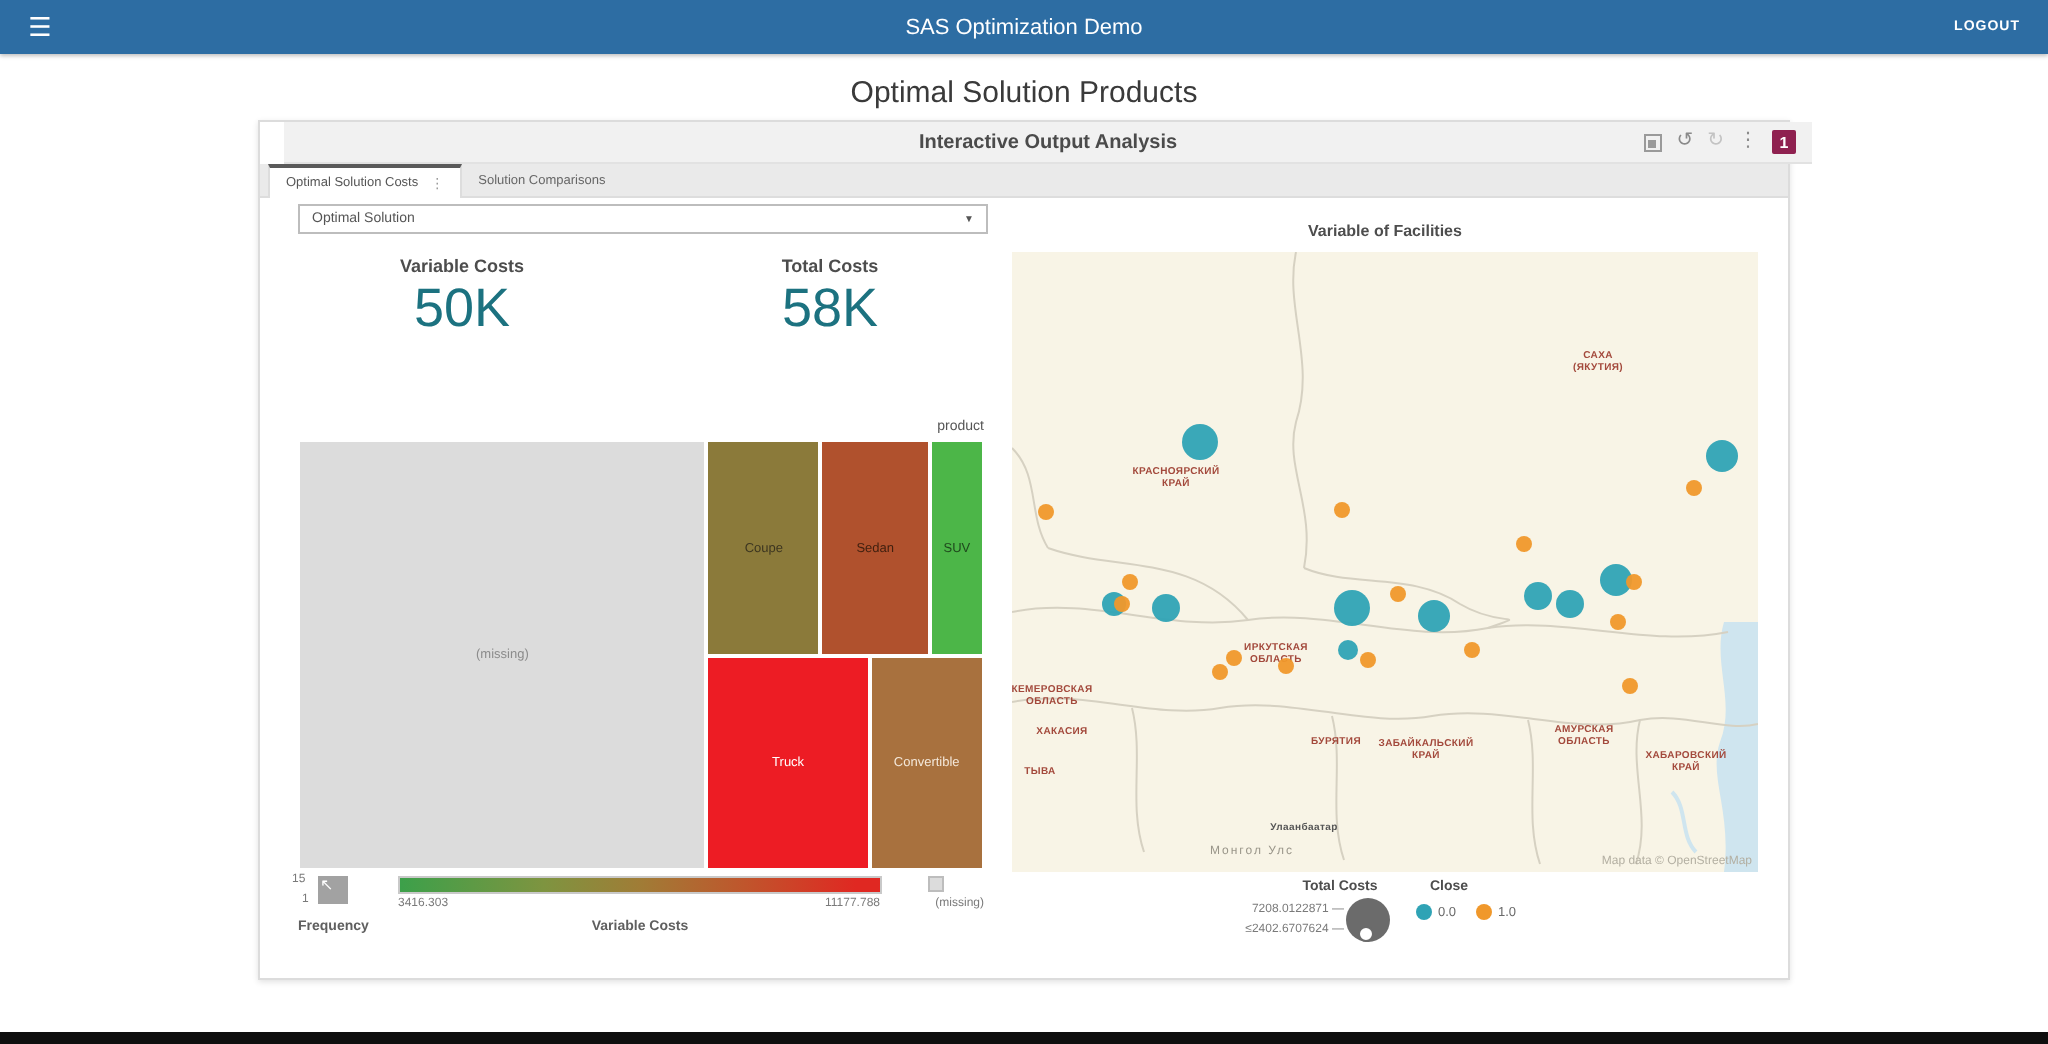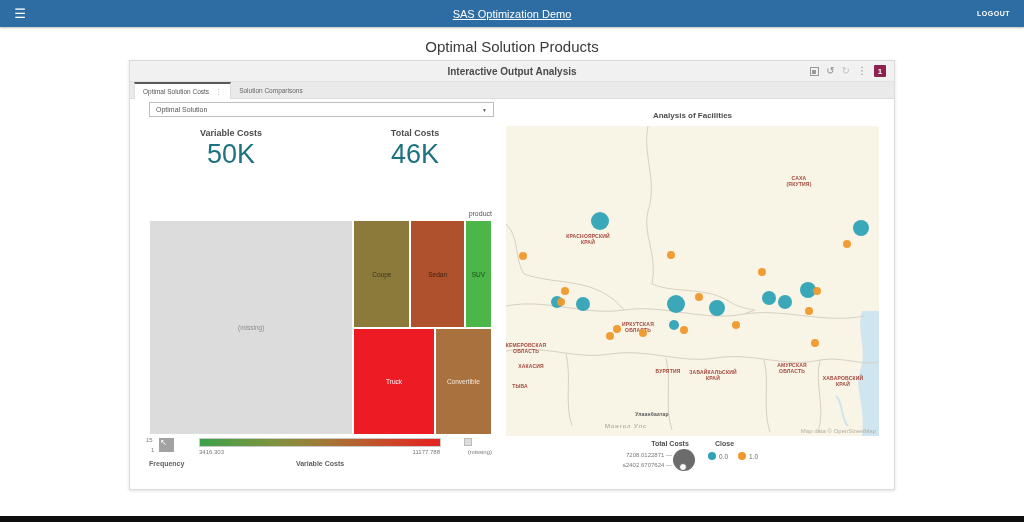--- a/index.html
+++ b/index.html
@@ -4,29 +4,29 @@
 <style>
   * { box-sizing: border-box; margin: 0; padding: 0; }
   html,body { width:1024px; height:522px; background:#fff; font-family:"Liberation Sans", sans-serif; }
   .abs { position:absolute; }
   #stage { position:relative; width:1024px; height:522px; background:#fff; overflow:hidden; }
 
   
   .topbar { left:0; top:0; width:1024px; height:27px; background:#2d6da3; color:#fff;
             display:flex; align-items:center; box-shadow:0 1px 2px rgba(0,0,0,.25); }
   .hamburger { width:40px; text-align:center; font-size:13px; cursor:pointer; }
-  .topbar-title { position:absolute; left:0; right:0; text-align:center; font-size:11px;text-decoration:underline; }
+  .topbar-title { position:absolute; left:0; right:0; text-align:center; font-size:11px; }
   .logout { position:absolute; right:14px; font-size:7px; font-weight:bold; letter-spacing:.5px; cursor:pointer; }
 
   .page-title { left:0; top:38px; width:1024px; text-align:center; font-size:15px; color:#3a3a3a; }
 
   
   .card { left:129px; top:60px; width:766px; height:430px; background:#fff;
           border:1px solid #dcdcdc; box-shadow:0 1px 3px rgba(0,0,0,.12); }
-  .card-header { left:0; top:0; width:764px; height:21px; background:#f1f1f1; border-bottom:1px solid #e2e2e2; }
+  .card-header { left:12px; top:0; width:764px; height:21px; background:#f1f1f1; border-bottom:1px solid #e2e2e2; }
   .card-header-title { position:absolute; left:0; right:0; top:5px; text-align:center; font-size:10px; font-weight:bold; color:#4b4b4b; }
   .hdr-icons { position:absolute; right:8px; top:3px; display:flex; align-items:center; gap:7px; }
   .hicon { font-size:10px; color:#8a8a8a; line-height:14px; cursor:pointer; }
   .hicon.disabled { color:#c3c3c3; }
   .sq-icon { width:9px; height:9px; border:1px solid #9a9a9a; position:relative; }
   .sq-icon::after { content:""; position:absolute; left:1px; bottom:1px; width:4px; height:4px; background:#9a9a9a; }
   .badge { background:#8f2150; color:#fff; font-size:8px; font-weight:bold; width:12px; height:12px;
            display:flex; align-items:center; justify-content:center; border-radius:1px; cursor:pointer; }
 
   
@@ -126,21 +126,21 @@
       <span>Optimal Solution</span>
       <span class="caret">▼</span>
     </div>
 
     <div class="abs kpi" id="kpi1">
       <div class="kpi-label">Variable Costs</div>
       <div class="kpi-value">50K</div>
     </div>
     <div class="abs kpi" id="kpi2">
       <div class="kpi-label">Total Costs</div>
-      <div class="kpi-value">46K</div>
+      <div class="kpi-value">58K</div>
     </div>
 
     <div class="abs tm-product">product</div>
     <div class="abs" id="treemap" style="position:absolute;">
         <div class="tile" style="left: 0%; top: 0%; width: 59.6%; height: 100%; background: rgb(220, 220, 220); color: rgb(140, 140, 140);">(missing)</div>
         <div class="tile" style="left: 59.6%; top: 0%; width: 16.6%; height: 50.4%; background: rgb(139, 122, 58); color: rgb(60, 53, 32);">Coupe</div>
         <div class="tile" style="left: 76.2%; top: 0%; width: 15.9%; height: 50.4%; background: rgb(176, 81, 45); color: rgb(65, 32, 15);">Sedan</div>
         <div class="tile" style="left: 92.1%; top: 0%; width: 7.9%; height: 50.4%; background: rgb(76, 182, 72); color: rgb(31, 74, 29);">SUV</div>
         <div class="tile" style="left: 59.6%; top: 50.4%; width: 23.7%; height: 49.6%; background: rgb(237, 28, 36); color: rgb(255, 255, 255);">Truck</div>
         <div class="tile" style="left: 83.3%; top: 50.4%; width: 16.7%; height: 49.6%; background: rgb(168, 113, 62); color: rgb(244, 232, 218);">Convertible</div>
@@ -151,21 +151,21 @@
     <div class="abs sizelgd-num" style="left:21px; top:386px;">1</div>
     <div class="abs freq-label" style="left:19px; top:399px;">Frequency</div>
 
     <div class="abs gradbar"></div>
     <div class="abs grad-min">3416.303</div>
     <div class="abs grad-max">11177.788</div>
     <div class="abs missing-sq"></div>
     <div class="abs missing-lbl">(missing)</div>
     <div class="abs vc-label" style="left:69px; top:399px; width:242px; text-align:center;">Variable Costs</div>
 
-    <div class="abs map-title">Analysis of Facilities</div>
+    <div class="abs map-title">Variable of Facilities</div>
     <div class="abs" id="map" style="position:absolute;">
       <svg width="373" height="310" viewBox="0 0 373 310">
 
         <path d="M356,185 C350,205 362,225 354,245 C348,262 360,280 356,310 L373,310 L373,185 Z" fill="#cfe5ef"></path>
         <path d="M330,270 C338,278 334,292 342,300" stroke="#cfe5ef" stroke-width="2" fill="none"></path>
 
         <g stroke="#d6d1c2" stroke-width="1" fill="none">
           <path d="M142,0 C136,28 152,55 142,85 C136,108 152,128 146,158"></path>
           <path d="M0,98 C14,112 8,132 18,148"></path>
           <path d="M0,180 C40,172 78,190 118,184 C158,178 198,196 238,188 C278,182 318,198 358,190"></path>

